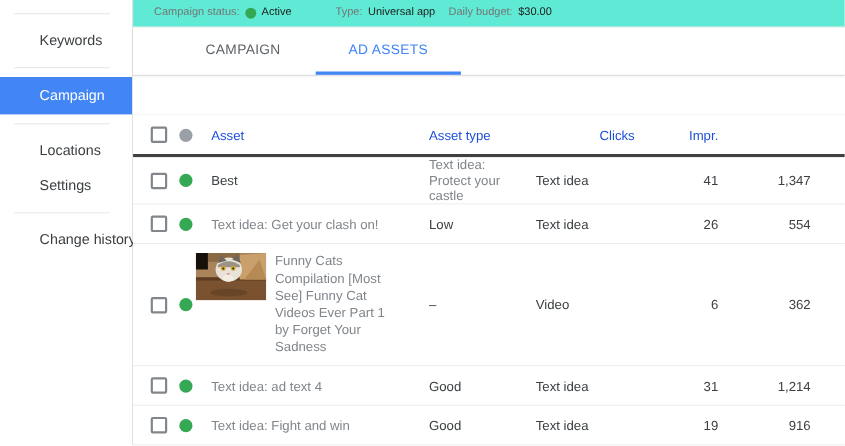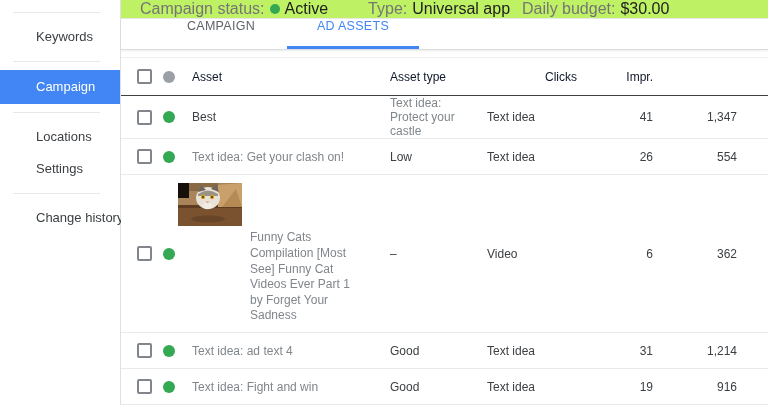--- a/index.html
+++ b/index.html
@@ -12,22 +12,22 @@
     padding-top:4px; flex-shrink:0; }
   .nav-item { height:32px; line-height:32px; padding-left:36px; font-size:13px;
     color:#3c4043; cursor:pointer; white-space:nowrap; }
   .nav-item.selected { background:#4285f4; color:#fff; height:34px; line-height:34px; }
   .nav-divider { height:1px; background:#e8e8e8; margin:8px 20px 8px 13px; }
 
   
   .main { flex:1; display:flex; flex-direction:column; min-width:0; }
 
   
-  .statusbar { height:32px; background:#bef264; border-bottom:1px solid #e8e8e8;
-    display:flex; align-items:center; padding-left:19px; font-size:16px; color:#757575; }
+  .statusbar { height:32px; background:#5eead4; border-bottom:1px solid #e8e8e8;
+    display:flex; align-items:center; padding-left:19px; font-size:10px; color:#757575; }
   .sb-group { display:flex; align-items:center; }
   .sb-group + .sb-group.g2 { margin-left:40px; }
   .sb-group + .sb-group.g3 { margin-left:12px; }
   .sb-label { color:#757575; margin-right:5px; }
   .sb-value { color:#212121; }
   .dot { border-radius:50%; display:inline-block; }
   .dot.sb-dot { width:10px; height:10px; background:#34a853; margin-right:5px; }
 
   
   .tabsbar { height:58px; background:#fff; display:flex; align-items:flex-end;
@@ -41,41 +41,41 @@
 
   
   .toolbar-strip { height:47px; background:#fff; border-bottom:1px solid #f0f0f0; }
 
   
   .table { background:#fff; }
   .trow { display:grid;
     grid-template-columns:15px 40px 198px 97px 90px 76px 84px;
     padding-left:16px; align-items:center; border-bottom:1px solid #e8eaed;
     min-height:36px; font-size:12px; color:#3c4043; background:#fff; }
-  .trow.header { min-height:38px; border-bottom:1px solid #404040; color:#0f172a; }
+  .trow.header { min-height:38px; border-bottom:3px solid #404040; color:#1d4ed8; }
   .trow.video-row { min-height:88px; }
   .cb { width:15px; height:15px; border:2px solid #80868b; border-radius:2px;
     background:#fff; cursor:pointer; }
   .dotcell { display:flex; justify-content:flex-start; padding-left:11px; }
   .dot.status { width:12px; height:12px; }
   .dot.green { background:#34a853; }
   .dot.gray { background:#9aa0a6; }
   .cell { padding-right:8px; }
   .cell.asset-name { color:#80868b; }
   .cell.num { text-align:right; padding-right:0; }
   .hdr-2line { line-height:1.25; }
   .hdr-asset, .hdr-cell { cursor:pointer; }
   .hdr-num { text-align:right; cursor:pointer; }
 
   
   .video-asset { display:flex; align-items:flex-start; padding:8px 8px 8px 0; }
   .thumb { width:64px; height:43px; margin-left:-14px; margin-right:8px; flex-shrink:0;
     cursor:pointer; display:block; }
   .video-text { width:118px; color:#80868b; line-height:1.3; }
-  .video-title { display:block;margin-top:47px; }
+  .video-title { display:block; }
   .video-sub { display:block; }
 
   .bottom-strip { flex:1; background:#f5f5f5; border-top:0; }
 </style>
 </head>
 <body>
 
 <div class="app">
 
   <aside class="sidebar">

